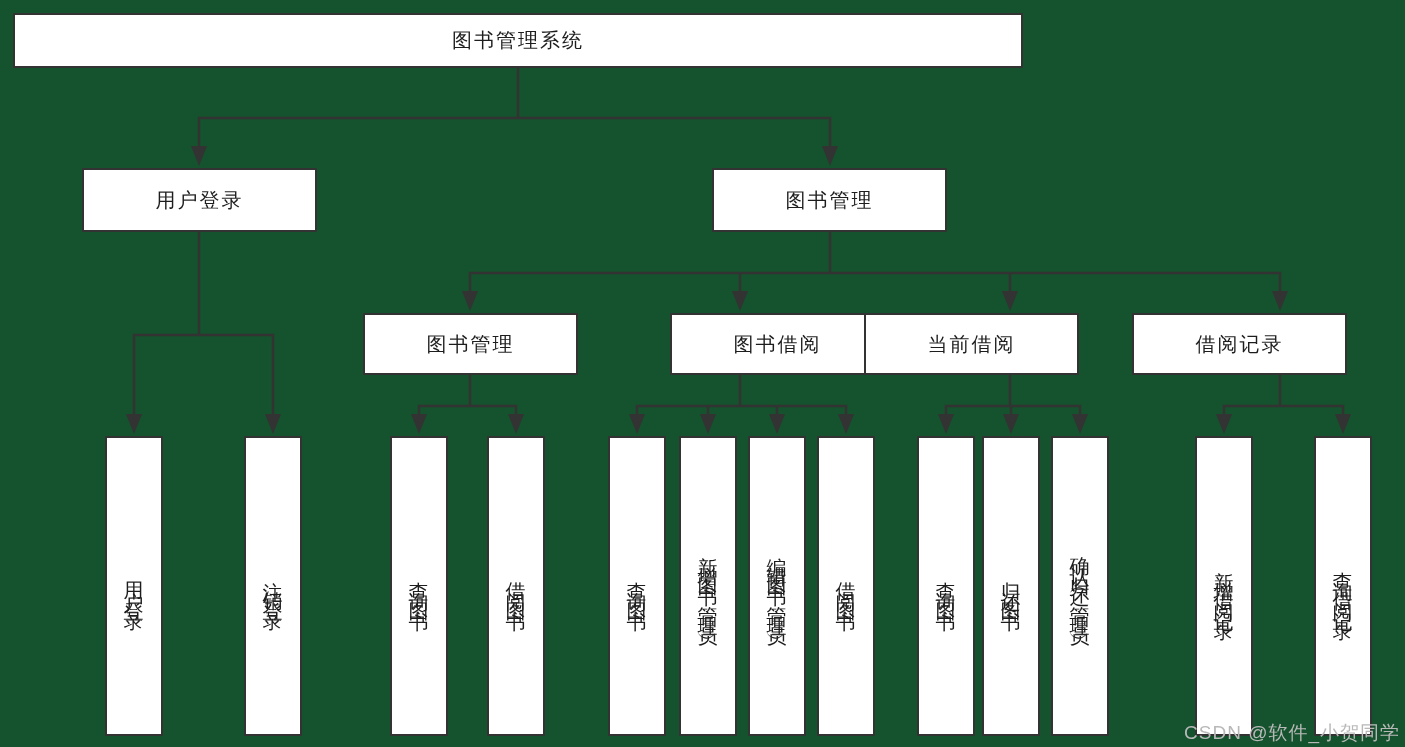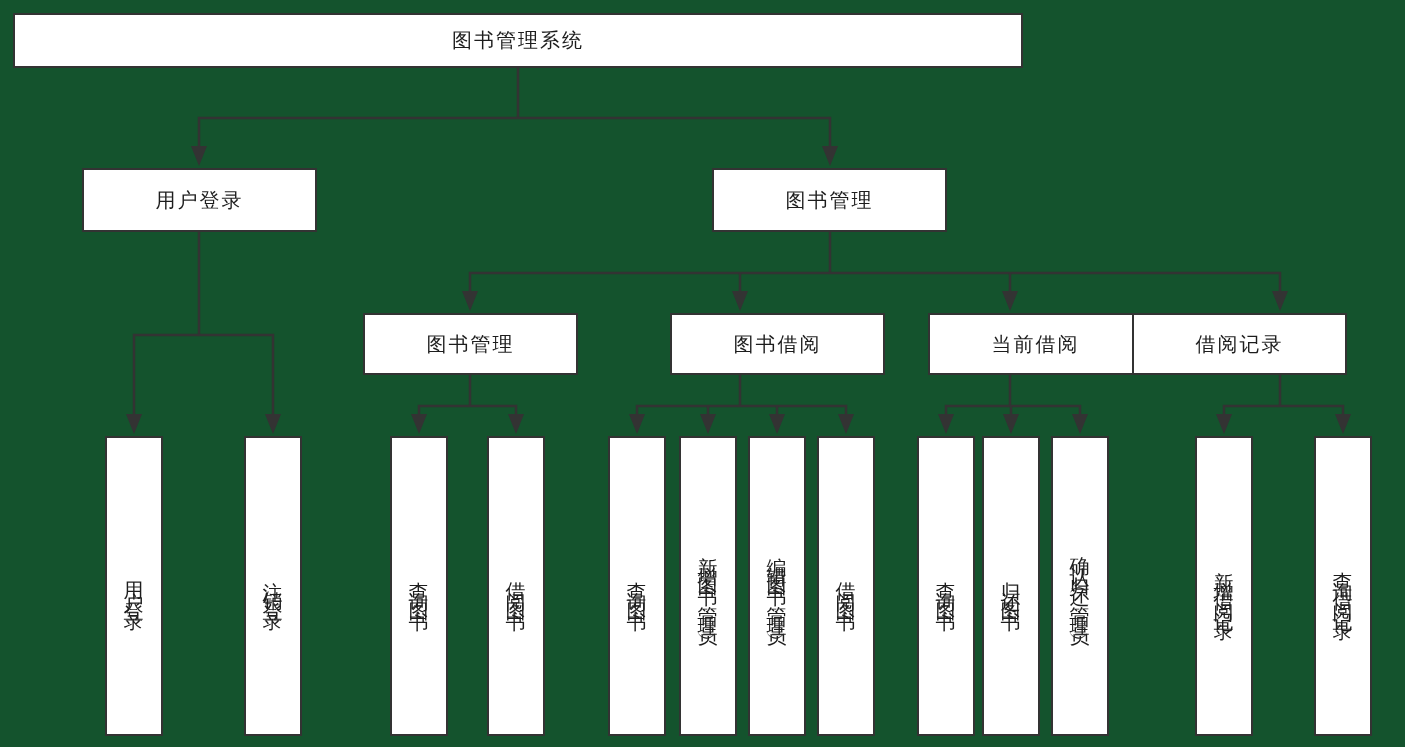--- a/index.html
+++ b/index.html
@@ -123,21 +123,21 @@
   <div class="box lvl2" style="left:712px;text-align:right;">
     <span>图书管理</span>
   </div>
 
   <div class="box lvl3" style="left:363px;">
     <span>图书管理</span>
   </div>
   <div class="box lvl3" style="left:670px;">
     <span>图书借阅</span>
   </div>
-  <div class="box lvl3" style="left:928px;">
+  <div class="box lvl3" style="left:864px;">
     <span>当前借阅</span>
   </div>
   <div class="box lvl3" style="left:1132px;">
     <span>借阅记录</span>
   </div>
 
   <div class="box leaf" style="left:105px;">
     <span class="vtext">用户登录</span>
   </div>
   <div class="box leaf" style="left:244px;">
@@ -170,14 +170,15 @@
   <div class="box leaf" style="left:1051px;">
     <span class="vtext">确认归还（管理员）</span>
   </div>
   <div class="box leaf" style="left:1195px;">
     <span class="vtext">新增借阅记录</span>
   </div>
   <div class="box leaf" style="left:1314px;">
     <span class="vtext">查询借阅记录</span>
   </div>
 
+  <div class="watermark">CSDN @软件_小贺同学</div>
 
 </div>
 
 </body></html>

